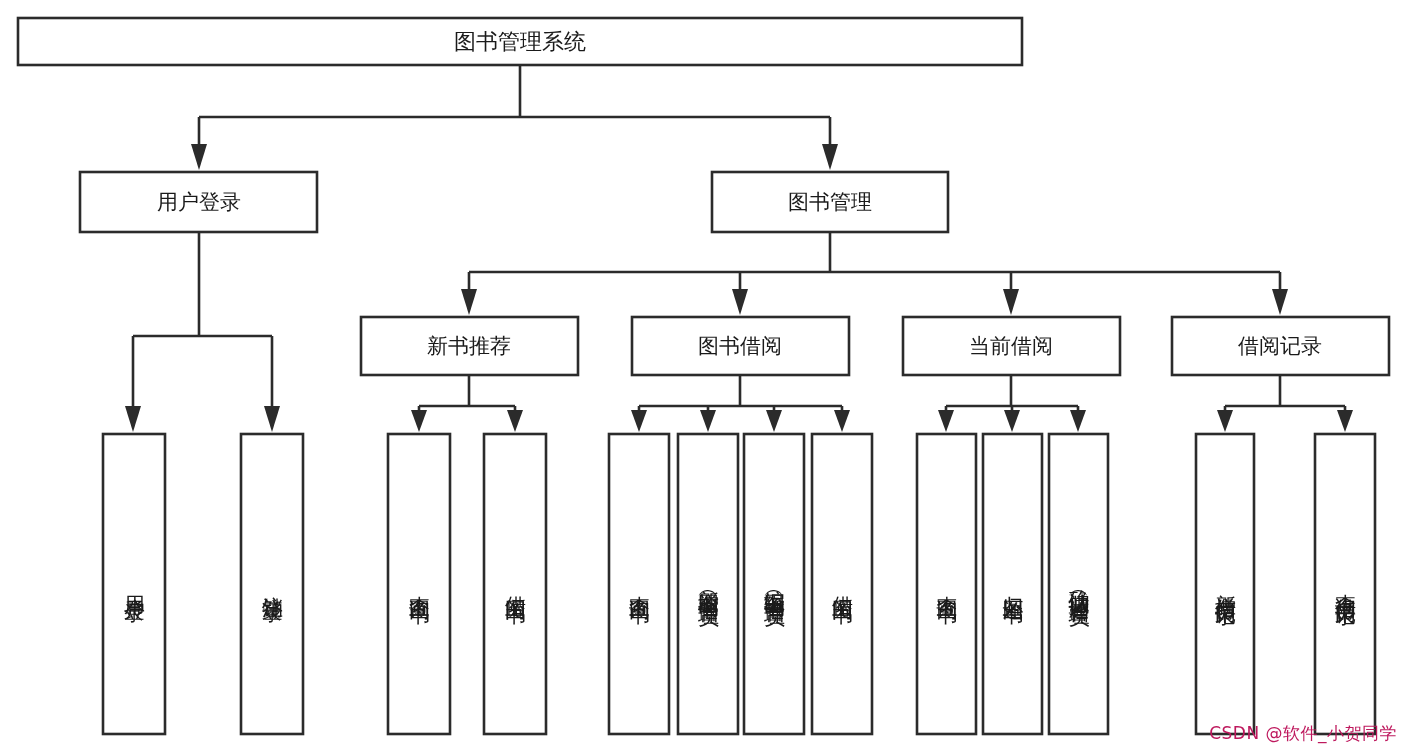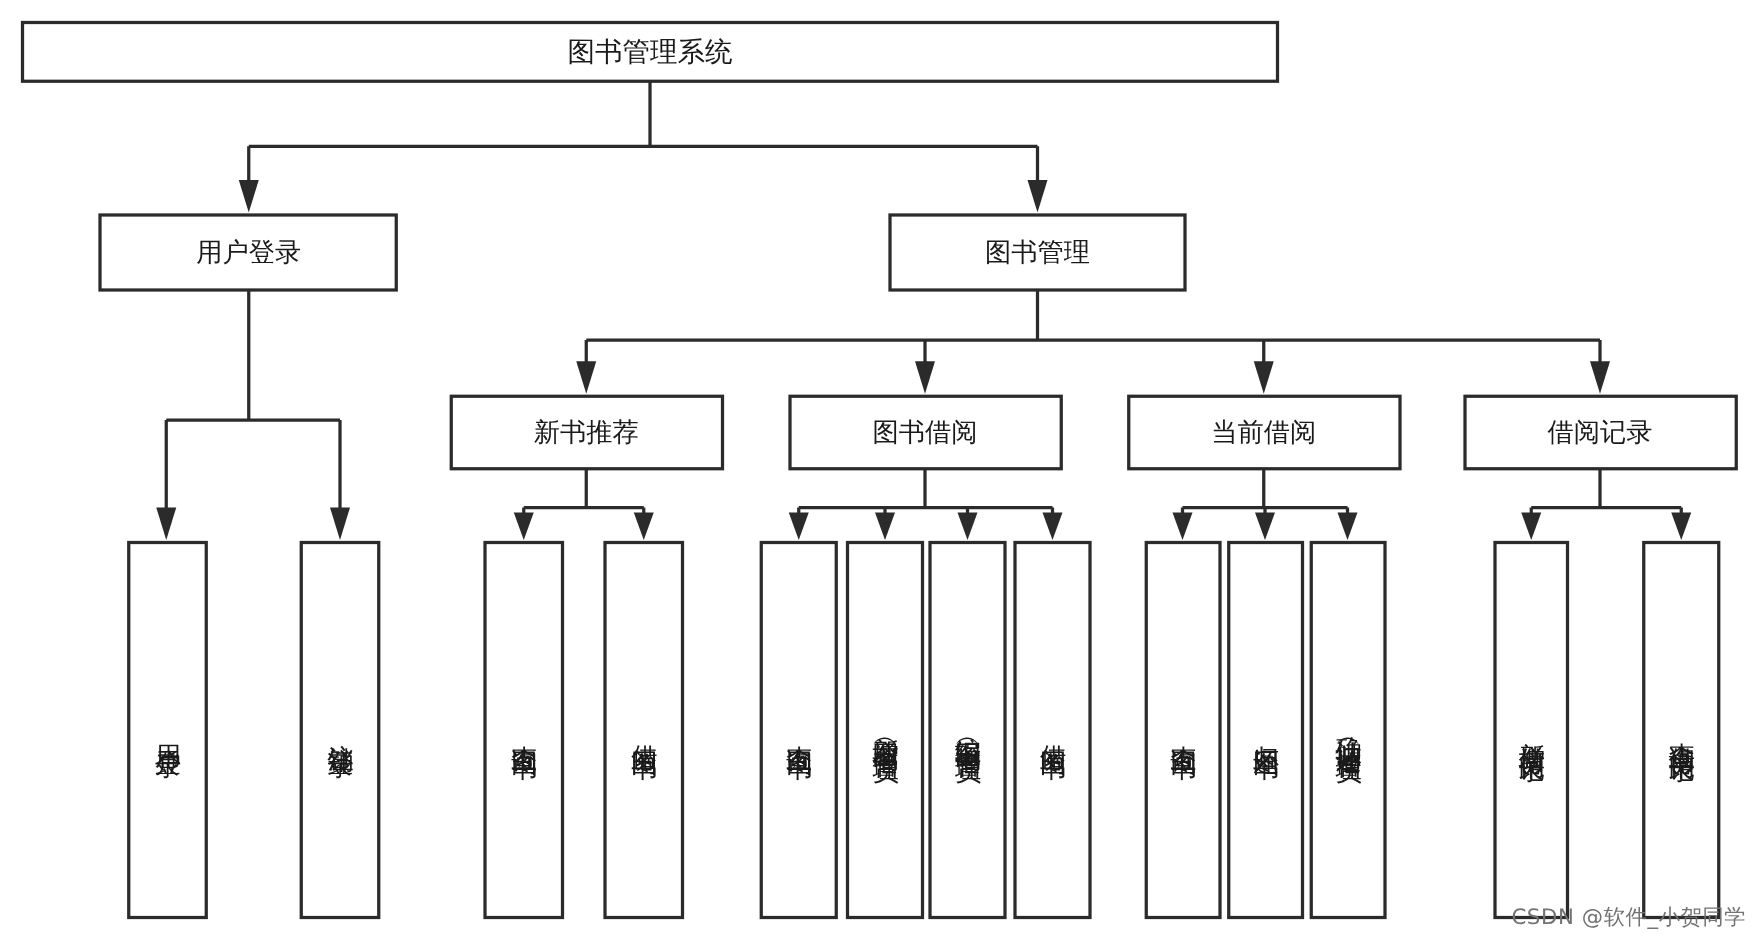--- a/index.html
+++ b/index.html
@@ -65,21 +65,21 @@
     color: #1a1a1a;
     white-space: nowrap;
     pointer-events: none;
   }
   .watermark {
     position: absolute;
     right: 8px;
     bottom: 2px;
     font-family: "DejaVu Sans", "Liberation Sans", sans-serif;
     font-size: 17px;
-    color: #737373;
+    color: #be185d;
     letter-spacing: 0.5px;
     white-space: nowrap;
   }
 </style>
 </head>
 <body>
 
 <div id="diagram-root">
 
   <svg id="tree-svg" viewBox="0 0 1405 747">

